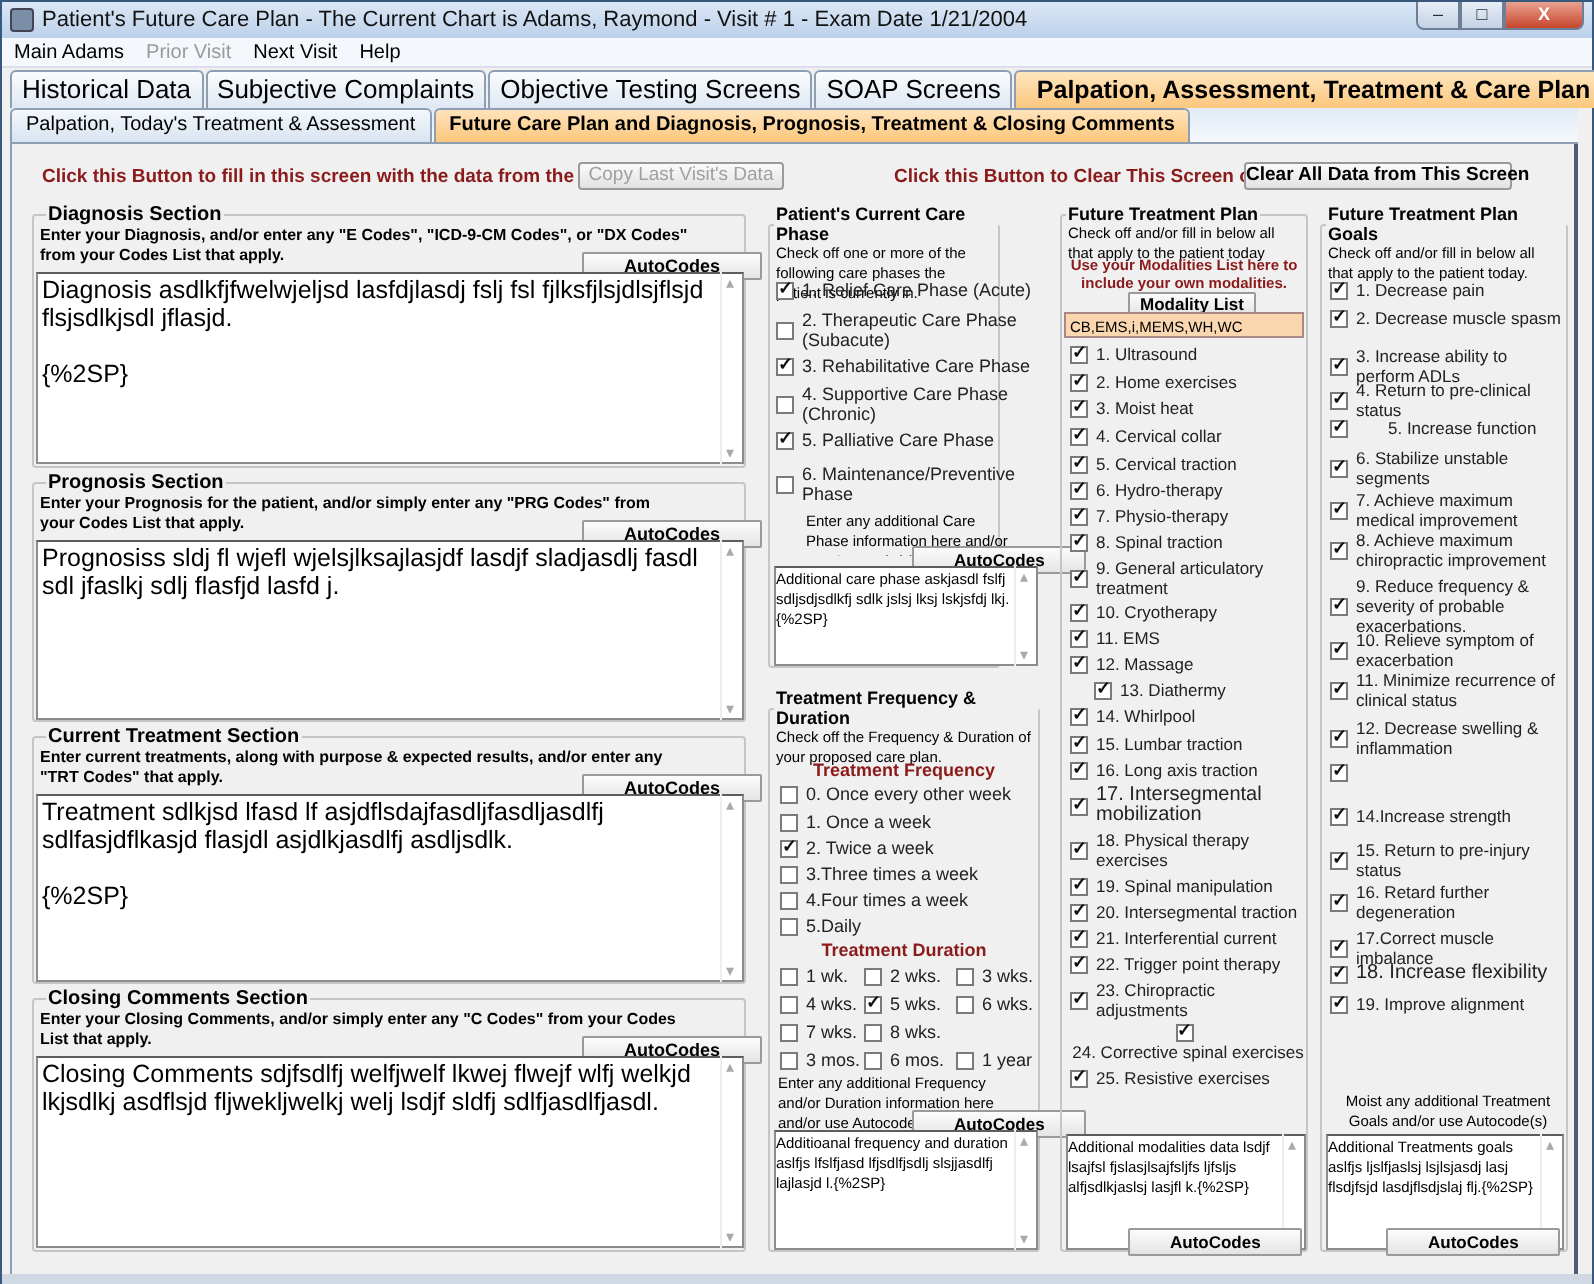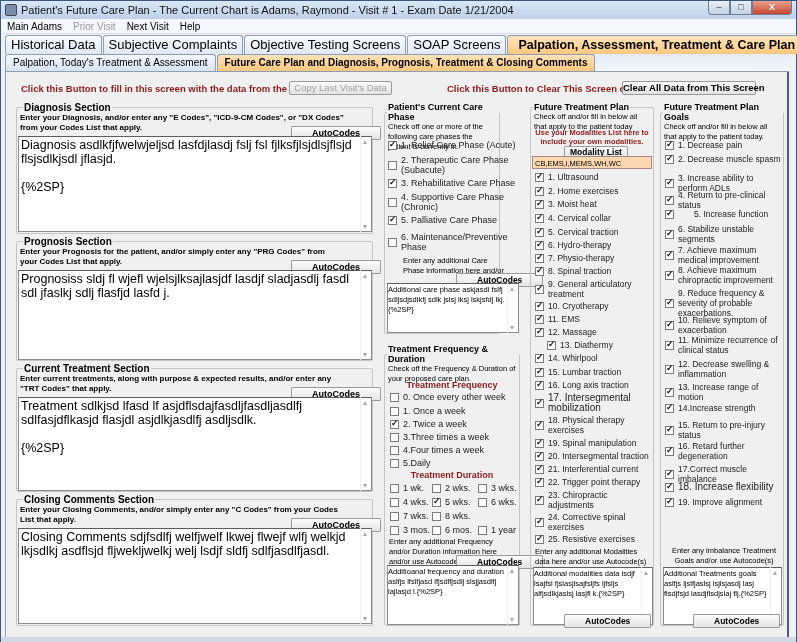--- a/index.html
+++ b/index.html
@@ -326,31 +326,30 @@
           <span style="font-size: 8.5px;">21. Interferential current</span>
         </div>
         <div class="cbrow" style="left: 529px; top: 405px; width: 118px;">
           <span class="cb on"></span>
           <span style="font-size: 8.5px;">22. Trigger point therapy</span>
         </div>
         <div class="cbrow" style="left: 529px; top: 418px; width: 118px;">
           <span class="cb on"></span>
           <span style="font-size: 8.5px;">23. Chiropractic adjustments</span>
         </div>
-        <div class="cbrow" style="left: 529px; top: 440px; width: 118px;">
+        <div class="cbrow" style="left: 529px; top: 440px; width: 118px; flex-direction: column;">
           <span class="cb on"></span>
           <span style="font-size: 8.5px;">24. Corrective spinal exercises</span>
         </div>
         <div class="cbrow" style="left: 529px; top: 462px; width: 118px;">
           <span class="cb on"></span>
           <span style="font-size: 8.5px;">25. Resistive exercises</span>
         </div>
       </div>
 
-    <div class="colhdr" style="position:absolute;left:526px;top:475px;width:122px;height:22px;overflow:hidden">Enter any additional Modalities data here and/or use Autocode(s)</div>
     <div class="ta small" style="left:527px;top:495px;width:120px;height:58px">Additional modalities data lsdjf lsajfsl fjslasjlsajfsljfs ljfsljs alfjsdlkjaslsj lasjfl k.{%2SP}</div>
     <div class="vscroll" style="left:635px;top:495px;height:58px;position:absolute"></div>
     <div class="auto" style="left:558px;top:542px;font-size:8.5px">AutoCodes</div>
 
     <fieldset class="sec" style="left:654px;top:30px;width:124px;height:524px">
       <legend style="font-size:9px;margin-left:2px">Future Treatment Plan Goals</legend>
       <div class="colhdr">Check off and/or fill in below all that apply to the patient today.</div>
     </fieldset>
 
     <div id="goal-list">
@@ -397,21 +396,20 @@
         <div class="cbrow" style="left: 659px; top: 263px; width: 116px;">
           <span class="cb on"></span>
           <span style="font-size: 8.5px;">11. Minimize recurrence of clinical status</span>
         </div>
         <div class="cbrow" style="left: 659px; top: 287px; width: 116px;">
           <span class="cb on"></span>
           <span style="font-size: 8.5px;">12. Decrease swelling &amp; inflammation</span>
         </div>
         <div class="cbrow" style="left: 659px; top: 310px; width: 116px;">
           <span class="cb on"></span>
-          <span style="font-size: 8.5px;">13. Increase range of motion</span>
         </div>
         <div class="cbrow" style="left: 659px; top: 331px; width: 116px;">
           <span class="cb on"></span>
           <span style="font-size: 8.5px;">14.Increase strength</span>
         </div>
         <div class="cbrow" style="left: 659px; top: 348px; width: 116px;">
           <span class="cb on"></span>
           <span style="font-size: 8.5px;">15. Return to pre-injury status</span>
         </div>
         <div class="cbrow" style="left: 659px; top: 369px; width: 116px;">
@@ -425,19 +423,19 @@
         <div class="cbrow" style="left: 659px; top: 410px; width: 116px;">
           <span class="cb on"></span>
           <span style="font-size: 10px;">18. Increase flexibility</span>
         </div>
         <div class="cbrow" style="left: 659px; top: 425px; width: 116px;">
           <span class="cb on"></span>
           <span style="font-size: 8.5px;">19. Improve alignment</span>
         </div>
       </div>
 
-    <div class="colhdr" style="position:absolute;left:660px;top:474px;width:116px;height:22px;overflow:hidden;text-align:center">Enter any imbalance Treatment Goals and/or use Autocode(s)</div>
+    <div class="colhdr" style="position:absolute;left:660px;top:474px;width:116px;height:22px;overflow:hidden;text-align:center">Moist any additional Treatment Goals and/or use Autocode(s)</div>
     <div class="ta small" style="left:657px;top:495px;width:119px;height:58px">Additional Treatments goals aslfjs ljslfjaslsj lsjlsjasdj lasj flsdjfsjd lasdjflsdjslaj flj.{%2SP}</div>
     <div class="vscroll" style="left:764px;top:495px;height:58px;position:absolute"></div>
     <div class="auto" style="left:687px;top:542px;font-size:8.5px">AutoCodes</div>
   </div>
   <div class="statusbar"></div>
 </div>
 
 </body></html>

